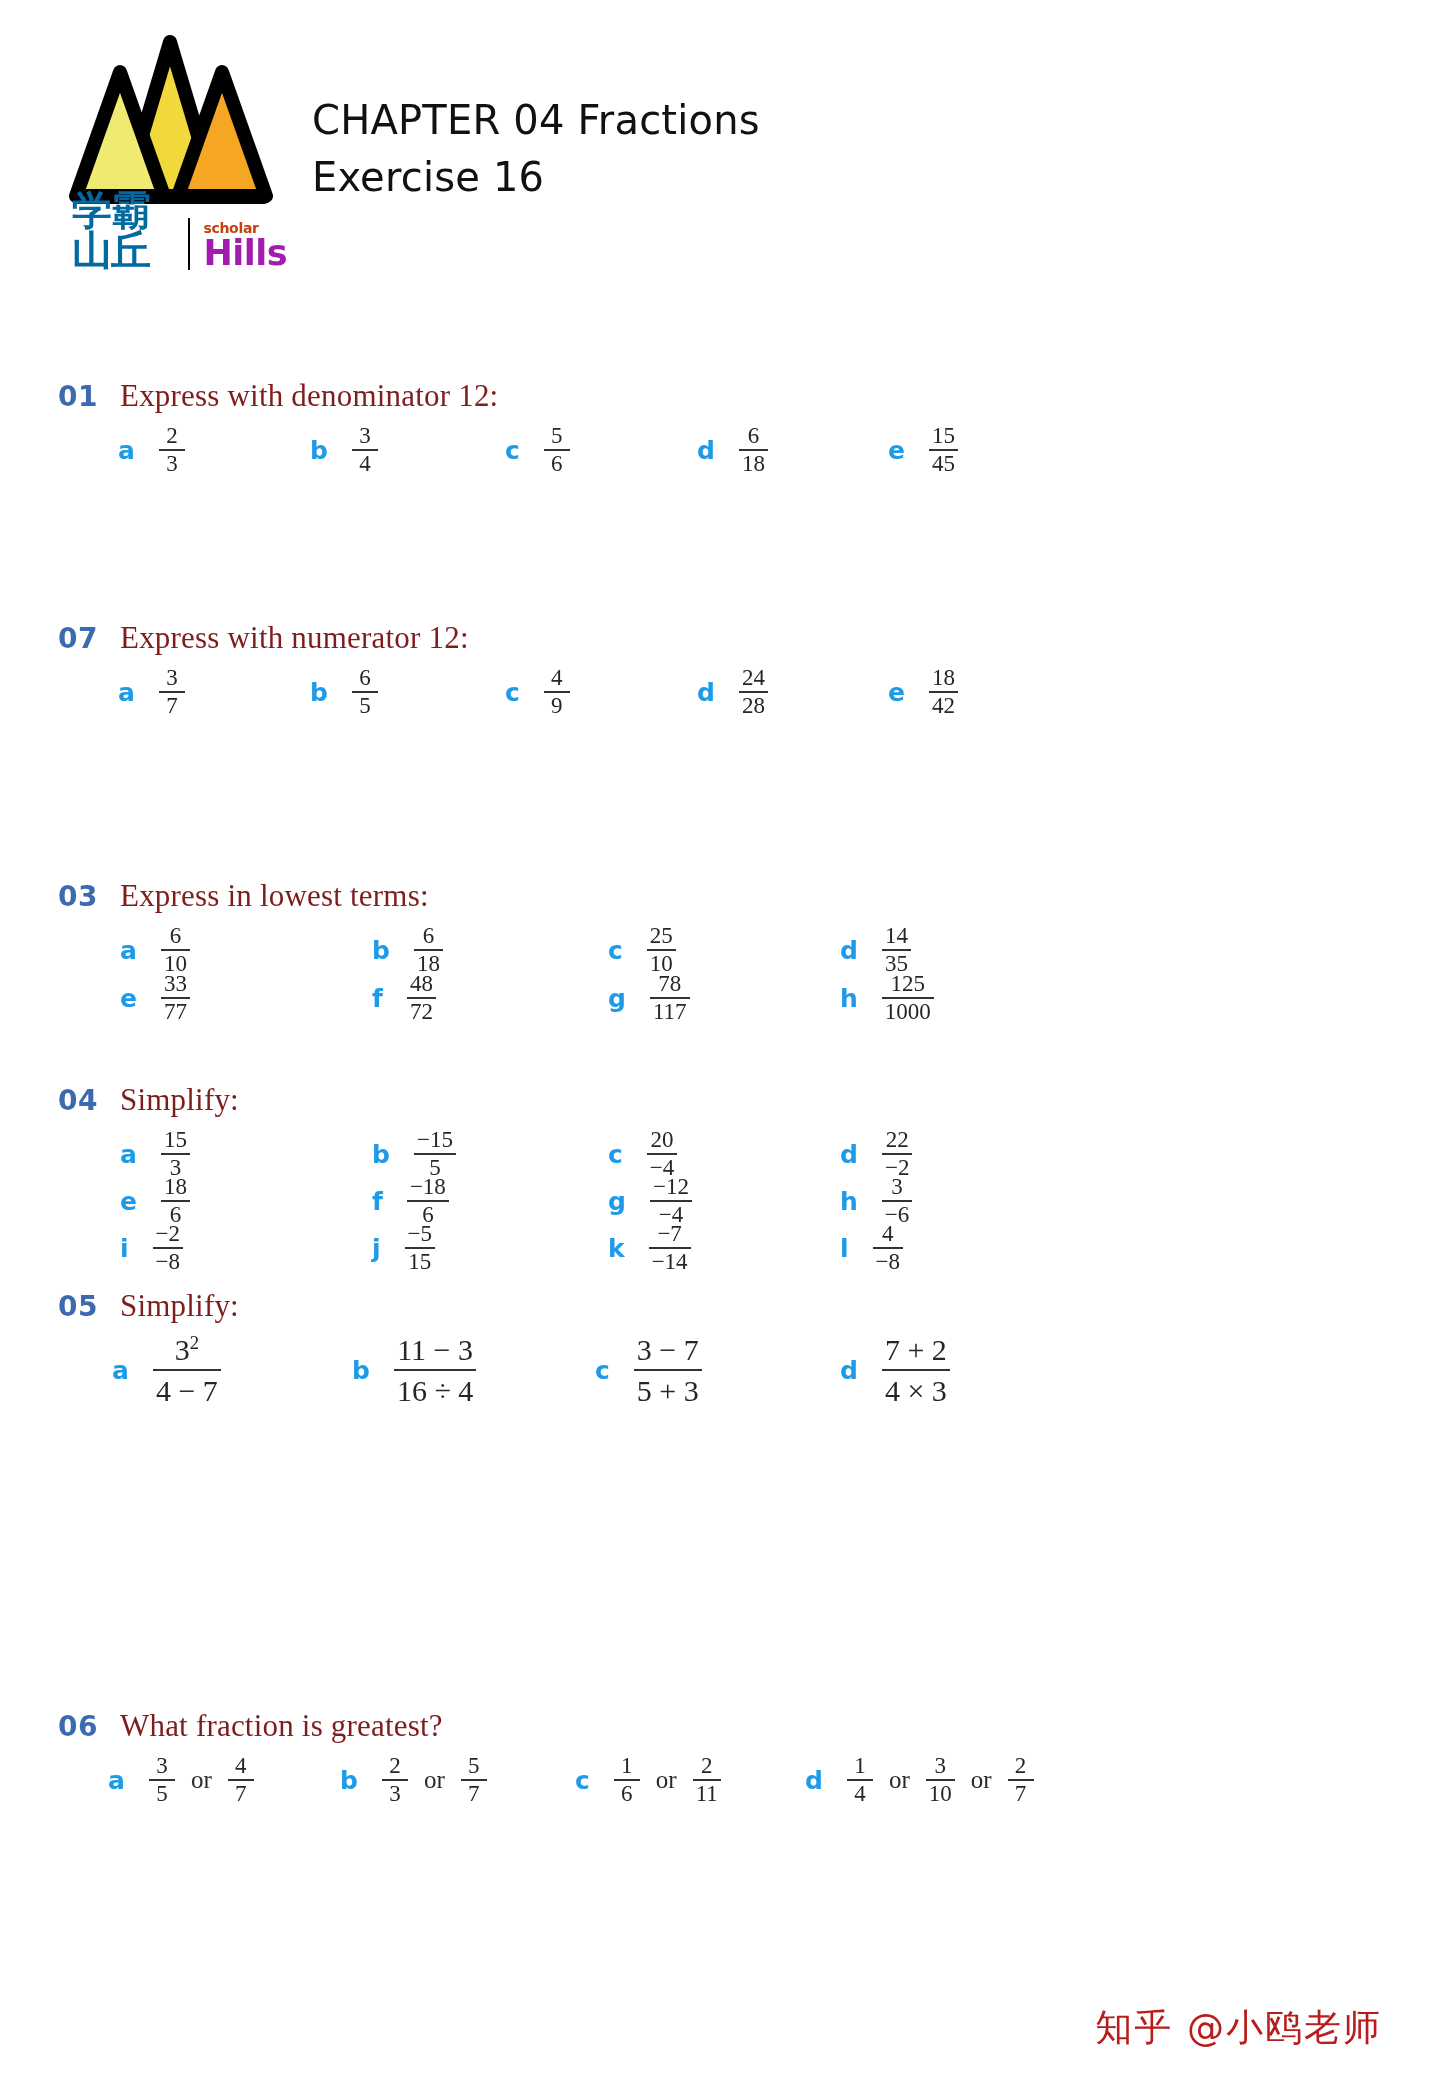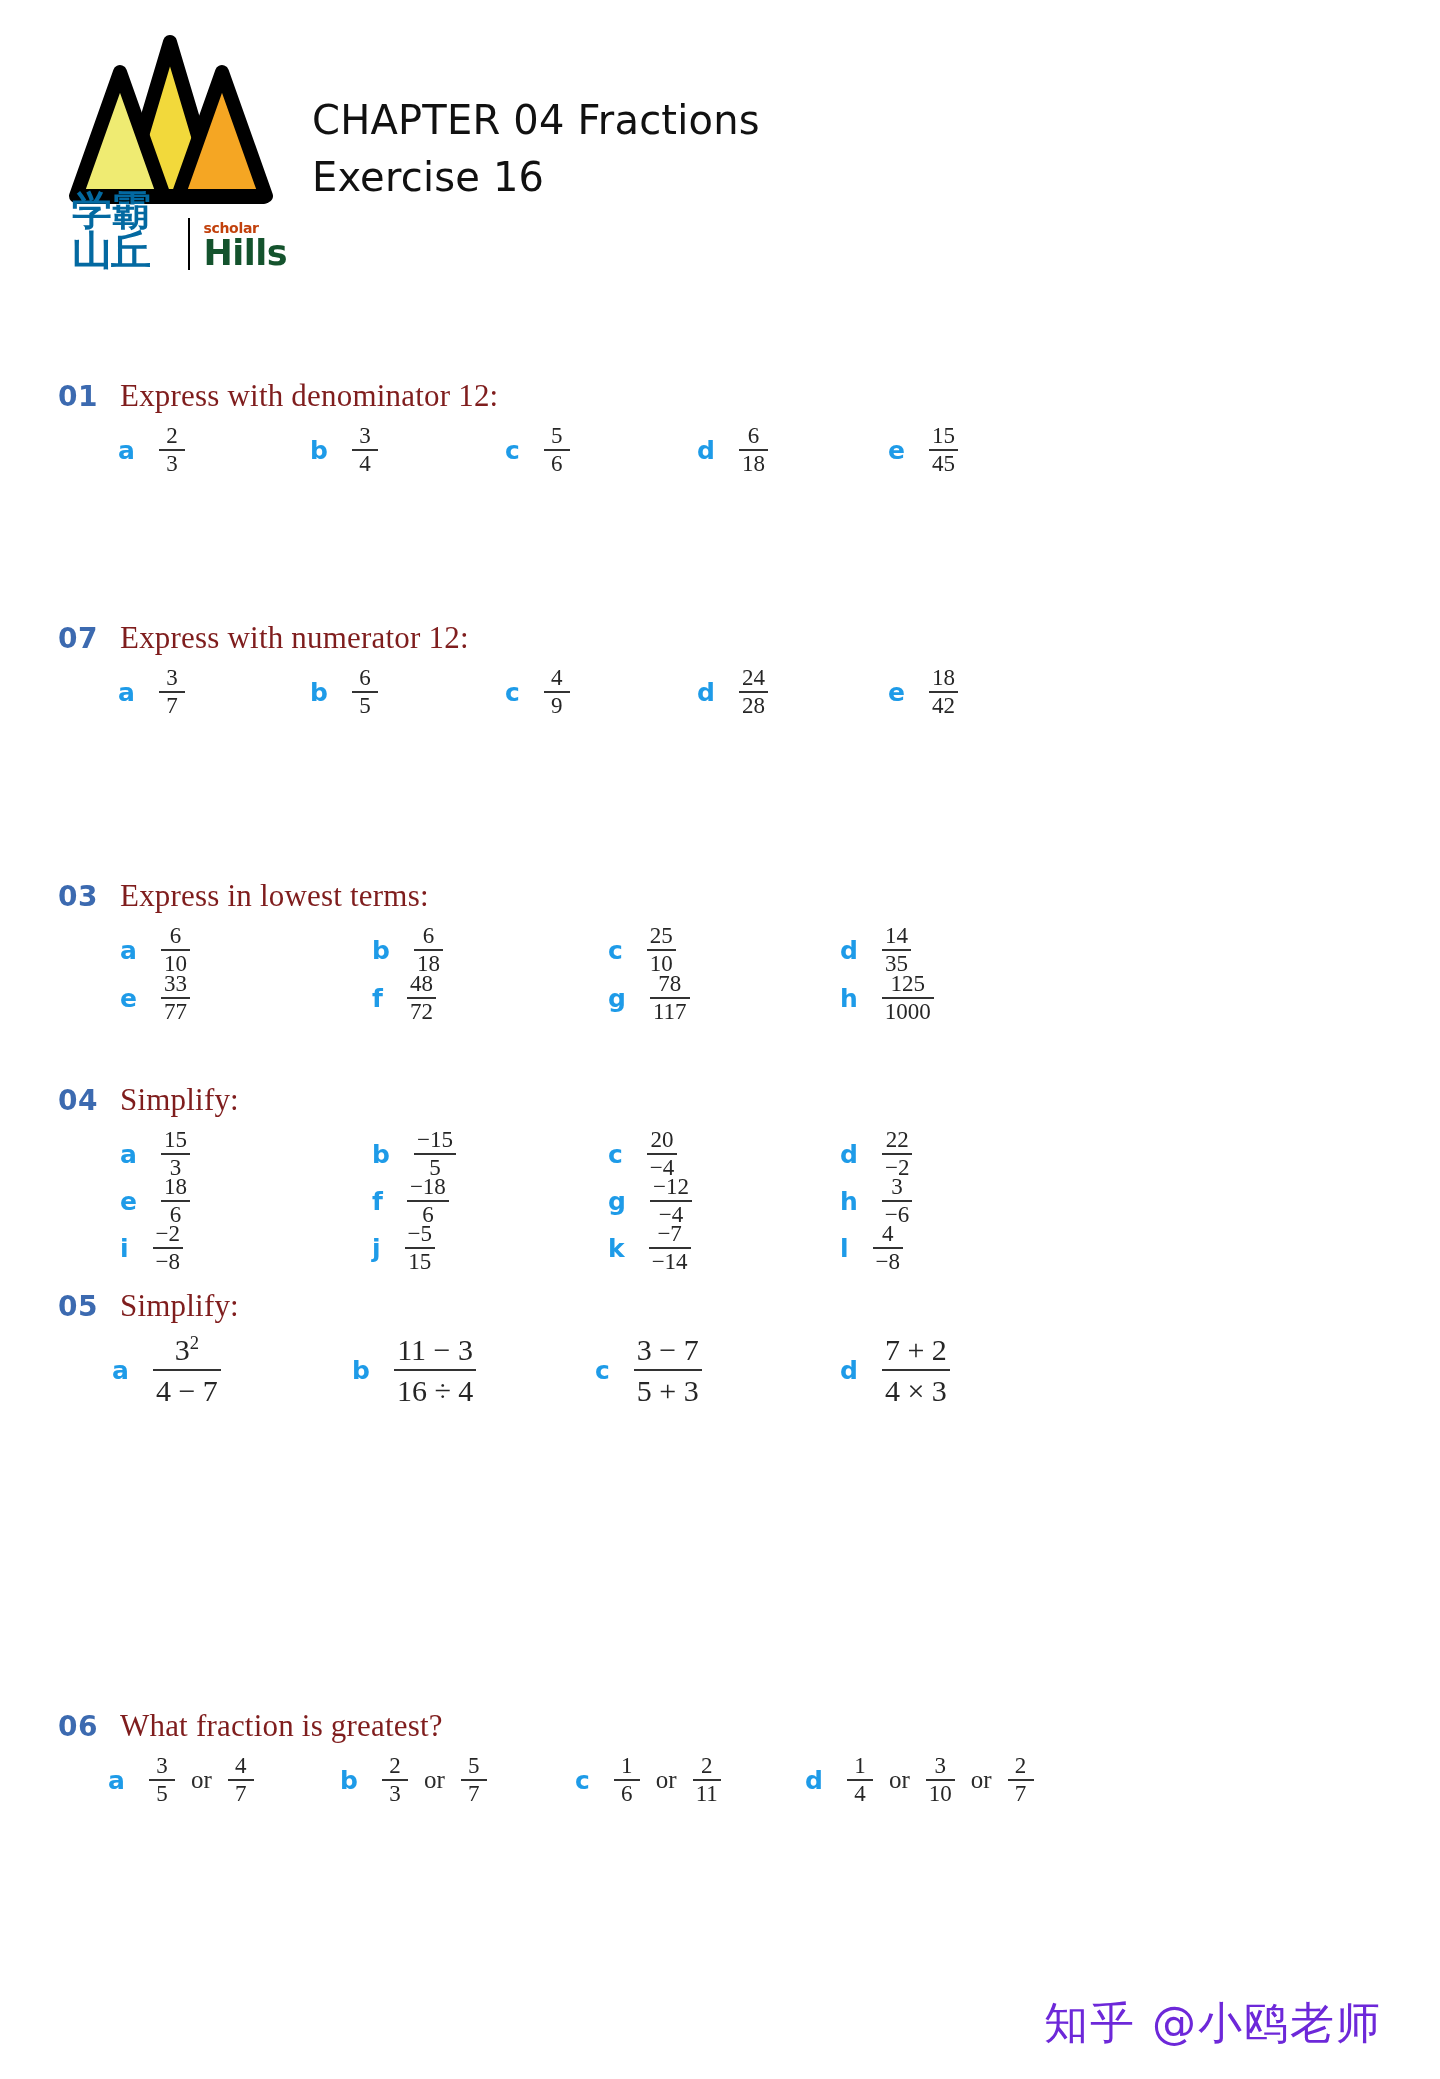--- a/index.html
+++ b/index.html
@@ -68,21 +68,21 @@
     font-weight: 700;
     font-size: 14px;
     color: #c2410c;
     display: block;
     letter-spacing: -0.3px;
   }
   .logo-en-bottom {
     font-family: "DejaVu Sans", sans-serif;
     font-weight: 700;
     font-size: 35px;
-    color: #14532d;
+    color: #a21caf;
     display: block;
     letter-spacing: -0.5px;
     margin-top: 1px;
   }
 
   .title-block {
     position: absolute;
     left: 312px;
     top: 92px;
   }
@@ -191,22 +191,22 @@
     vertical-align: super;
     line-height: 0;
   }
 
   
   .watermark {
     position: absolute;
     right: 58px;
     bottom: 26px;
     font-family: "DejaVu Sans", sans-serif;
-    font-size: 44px;
-    color: #6d28d9;
+    font-size: 37px;
+    color: #b91c1c;
     letter-spacing: 2px;
     white-space: nowrap;
   }
 </style>
 </head>
 <body>
 
 <div class="header">
 
   <div class="logo-block">

